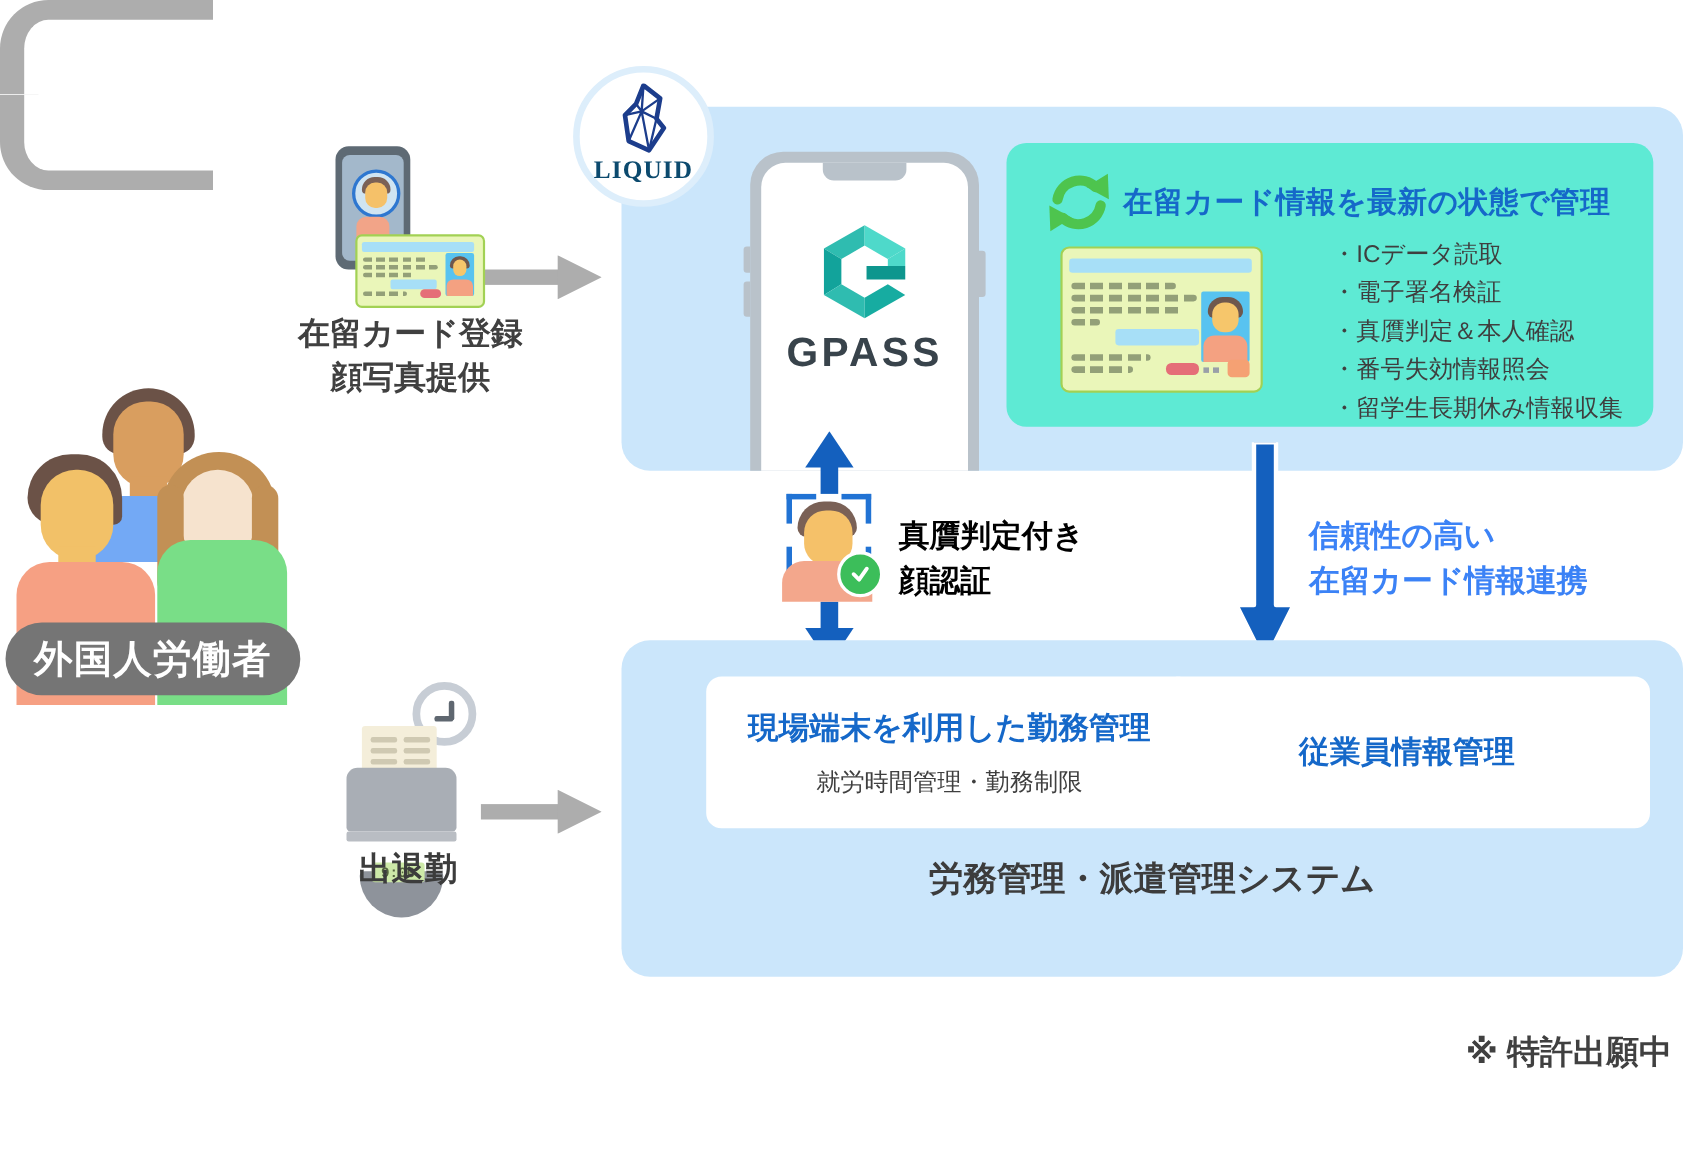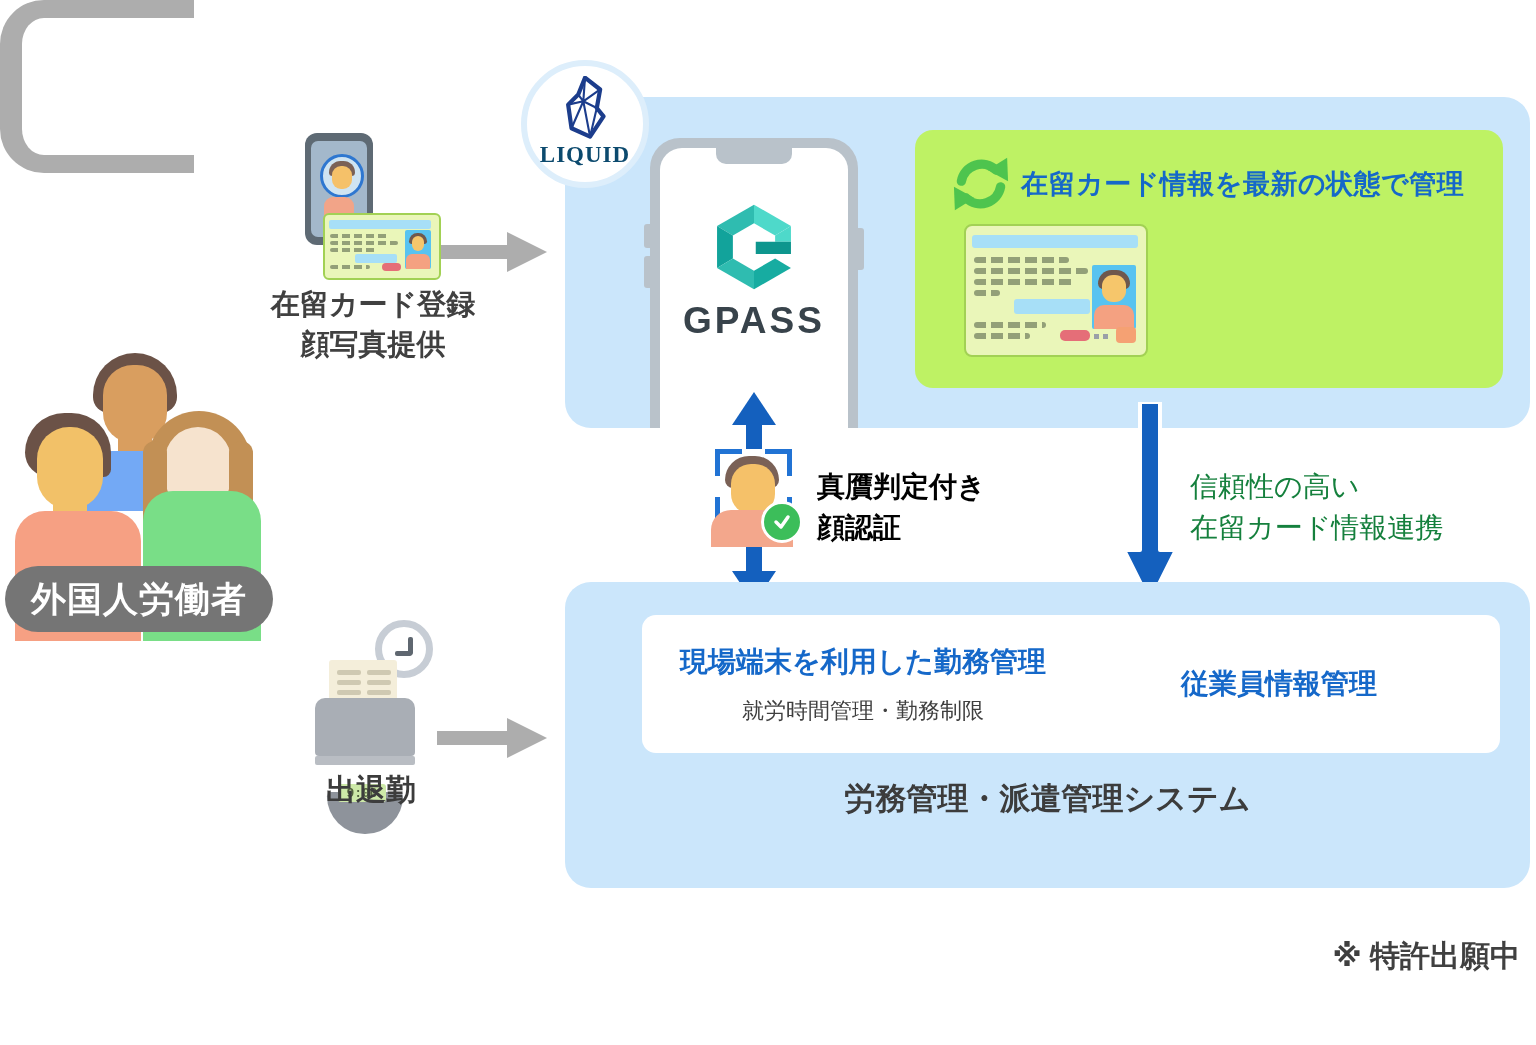--- a/index.html
+++ b/index.html
@@ -69,36 +69,36 @@
   .tc-l4{left:38px;top:10px;} .tc-l5{left:38px;top:20px;} .tc-l6{left:38px;top:30px;}
   .tc-body{left:0;top:78px;width:100px;height:58px;background:#a9aeb5;border-radius:10px 10px 4px 4px;}
   .tc-dome{left:12px;top:94px;width:76px;height:42px;background:#8e939b;border-radius:6px 6px 52px 52px;}
   .tc-lcd{left:23px;top:86px;width:48px;height:18px;background:#cde9a8;border-radius:3px;display:flex;align-items:center;justify-content:center;
           font-family:"Liberation Mono","DejaVu Sans Mono",monospace;font-size:13px;font-weight:bold;color:#55653f;}
   .tc-base{left:0;top:136px;width:100px;height:9px;background:#b9bdc3;border-radius:2px;}
   .att-label{position:absolute;left:310px;top:770px;width:122px;text-align:center;font-size:30px;font-weight:bold;color:#3c3c3c;}
 
   
   .gpass-panel{position:absolute;left:565px;top:97px;width:965px;height:331px;background:#cbe6fb;border-radius:26px;}
-  .phone-big{position:absolute;left:650px;top:138px;width:208px;height:290px;background:#b9c2ca;border-radius:30px 30px 0 0;}
+  .phone-big{position:absolute;left:682px;top:138px;width:208px;height:290px;background:#b9c2ca;border-radius:30px 30px 0 0;}
   .pb-screen{position:absolute;left:10px;top:10px;width:188px;height:280px;background:#fff;border-radius:22px 22px 0 0;}
   .pb-notch{position:absolute;left:50%;transform:translateX(-50%);top:10px;width:76px;height:16px;background:#b9c2ca;border-radius:0 0 10px 10px;}
   .pb-btn{position:absolute;background:#b9c2ca;}
   .pb-bl1{left:-6px;top:86px;width:6px;height:24px;border-radius:3px 0 0 3px;}
   .pb-bl2{left:-6px;top:118px;width:6px;height:32px;border-radius:3px 0 0 3px;}
   .pb-br{right:-6px;top:90px;width:6px;height:42px;border-radius:0 3px 3px 0;}
   .pb-logo{position:absolute;left:50%;transform:translateX(-50%);top:64px;width:88px;height:90px;}
   .pb-word{position:absolute;left:0;top:162px;width:100%;text-align:center;font-size:37px;font-weight:bold;color:#38434b;letter-spacing:3px;}
 
   .liquid-badge{position:absolute;left:521px;top:60px;width:128px;height:128px;background:#fff;border:6px solid #ddeefb;border-radius:50%;box-sizing:border-box;}
   .lb-logo{position:absolute;left:50%;transform:translateX(-50%);top:10px;width:52px;height:64px;}
   .lb-text{position:absolute;left:0;top:76px;width:100%;text-align:center;font-family:"Liberation Serif","DejaVu Serif",serif;
            font-size:23px;font-weight:bold;color:#0c4a6e;letter-spacing:1px;}
 
-  .info-card{position:absolute;left:915px;top:130px;width:588px;height:258px;background:#bef264;border-radius:18px;}
+  .info-card{position:absolute;left:915px;top:130px;width:588px;height:258px;background:#5eead4;border-radius:18px;}
   .ic-refresh{position:absolute;left:38px;top:26px;width:56px;height:56px;}
   .ic-heading{position:absolute;left:106px;top:36px;font-size:27px;font-weight:bold;color:#1568c9;letter-spacing:0.5px;}
   .ic-features{position:absolute;left:296px;top:83px;font-size:22px;line-height:35px;color:#3f3f3f;}
 
   
   .resi-card{position:absolute;left:49px;top:94px;width:180px;height:129px;background:#eaf6b9;border:2px solid #a2d154;border-radius:8px;}
   .resi-card div{position:absolute;}
   .rc-stripe{background:#a7dff7;border-radius:3px;}
   .rc-s1{left:6px;top:9px;width:166px;height:13px;}
   .rc-dash{height:6px;margin:3px 5px;background:repeating-linear-gradient(90deg,#5b6b76 0 9px,transparent 9px 16px);}
@@ -124,21 +124,21 @@
   .fb-tl{left:8px;top:0;border-left-width:5px;border-top-width:5px;}
   .fb-tr{left:58px;top:0;border-right-width:5px;border-top-width:5px;}
   .fb-bl{left:8px;top:48px;border-left-width:5px;border-bottom-width:5px;}
   .fb-br{left:58px;top:48px;border-right-width:5px;border-bottom-width:5px;}
   .fa-hair{left:18px;top:7px;width:54px;height:32px;background:#7a6156;border-radius:27px 27px 9px 9px;}
   .fa-head{left:24px;top:15px;width:44px;height:50px;background:#f5c169;border-radius:20px;}
   .fa-body{left:4px;top:61px;width:82px;height:37px;background:#f3a78c;border-radius:20px 20px 0 0;}
   .fa-check{left:54px;top:52px;width:36px;height:36px;background:#3cbe5a;border:3px solid #fff;border-radius:50%;
             display:flex;align-items:center;justify-content:center;}
   .fa-label{position:absolute;left:817px;top:466px;font-size:28px;font-weight:bold;line-height:41px;color:#000000;}
-  .link-label{position:absolute;left:1190px;top:466px;font-size:28px;font-weight:normal;line-height:41px;color:#15803d;}
+  .link-label{position:absolute;left:1190px;top:466px;font-size:28px;font-weight:bold;line-height:41px;color:#3b82f6;}
 
   
   .bottom-panel{position:absolute;left:565px;top:582px;width:965px;height:306px;background:#cbe6fb;border-radius:26px;}
   .wbox{position:absolute;top:33px;height:138px;background:#fff;border-radius:14px;display:flex;flex-direction:column;
         align-items:center;justify-content:center;gap:15px;}
   .box1{left:33px;width:442px;margin-left:44px;}
   .box2{left:493px;width:442px;}
   .wbox-title{font-size:28px;font-weight:bold;color:#1568c9;}
   .wbox-sub{font-size:22px;color:#3f3f3f;}
   .sys-label{position:absolute;left:0;top:196px;width:100%;text-align:center;font-size:31px;font-weight:bold;color:#3c3c3c;}
@@ -288,20 +288,27 @@
       <div class="rc-red"></div>
       <div class="rc-photo">
         <div class="rc-ph-hair"></div>
           <div class="rc-ph-head"></div>
           <div class="rc-ph-body"></div>
       </div>
       <div class="rc-dots"></div>
       <div class="rc-orange"></div>
     </div>
 
+    <div class="ic-features">
+      <div>・ICデータ読取</div>
+      <div>・電子署名検証</div>
+      <div>・真贋判定＆本人確認</div>
+      <div>・番号失効情報照会</div>
+      <div>・留学生長期休み情報収集</div>
+    </div>
   </div>
 
   <svg class="dbl-arrow" viewBox="0 0 48 212">
     <rect x="16" y="28" width="16" height="156" fill="#1460be"></rect>
     <polygon points="24,0 2,33 46,33" fill="#1460be"></polygon>
     <polygon points="24,212 2,179 46,179" fill="#1460be"></polygon>
   </svg>
 
   <div class="face-auth">
     <div class="fb fb-tl"></div>

